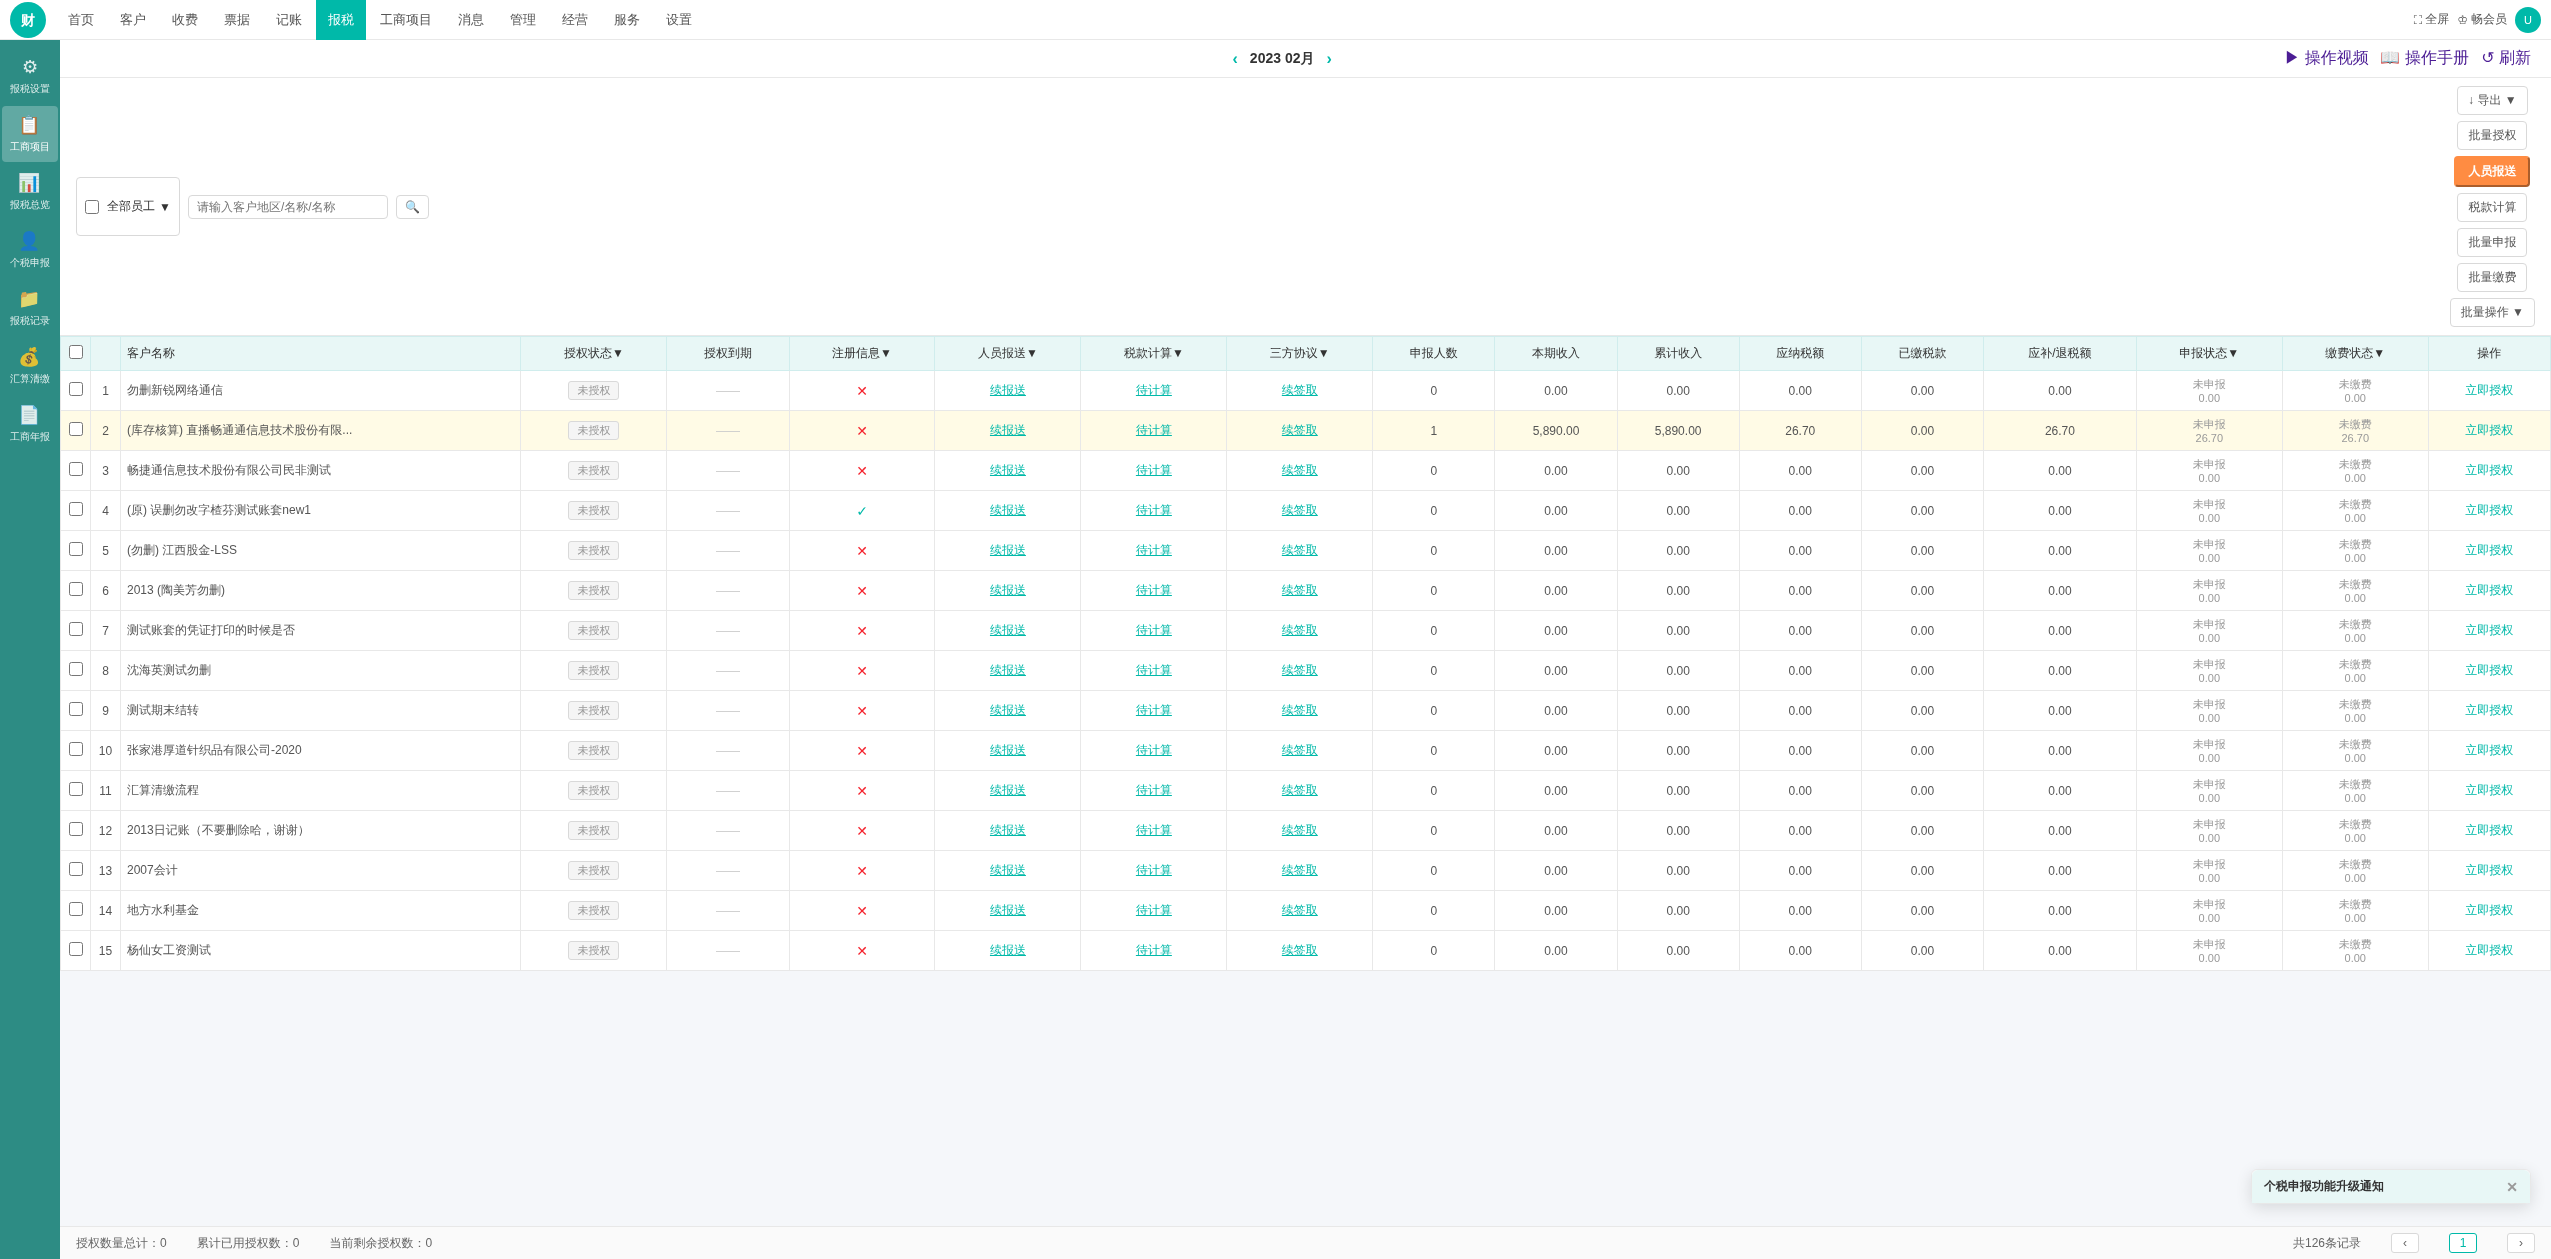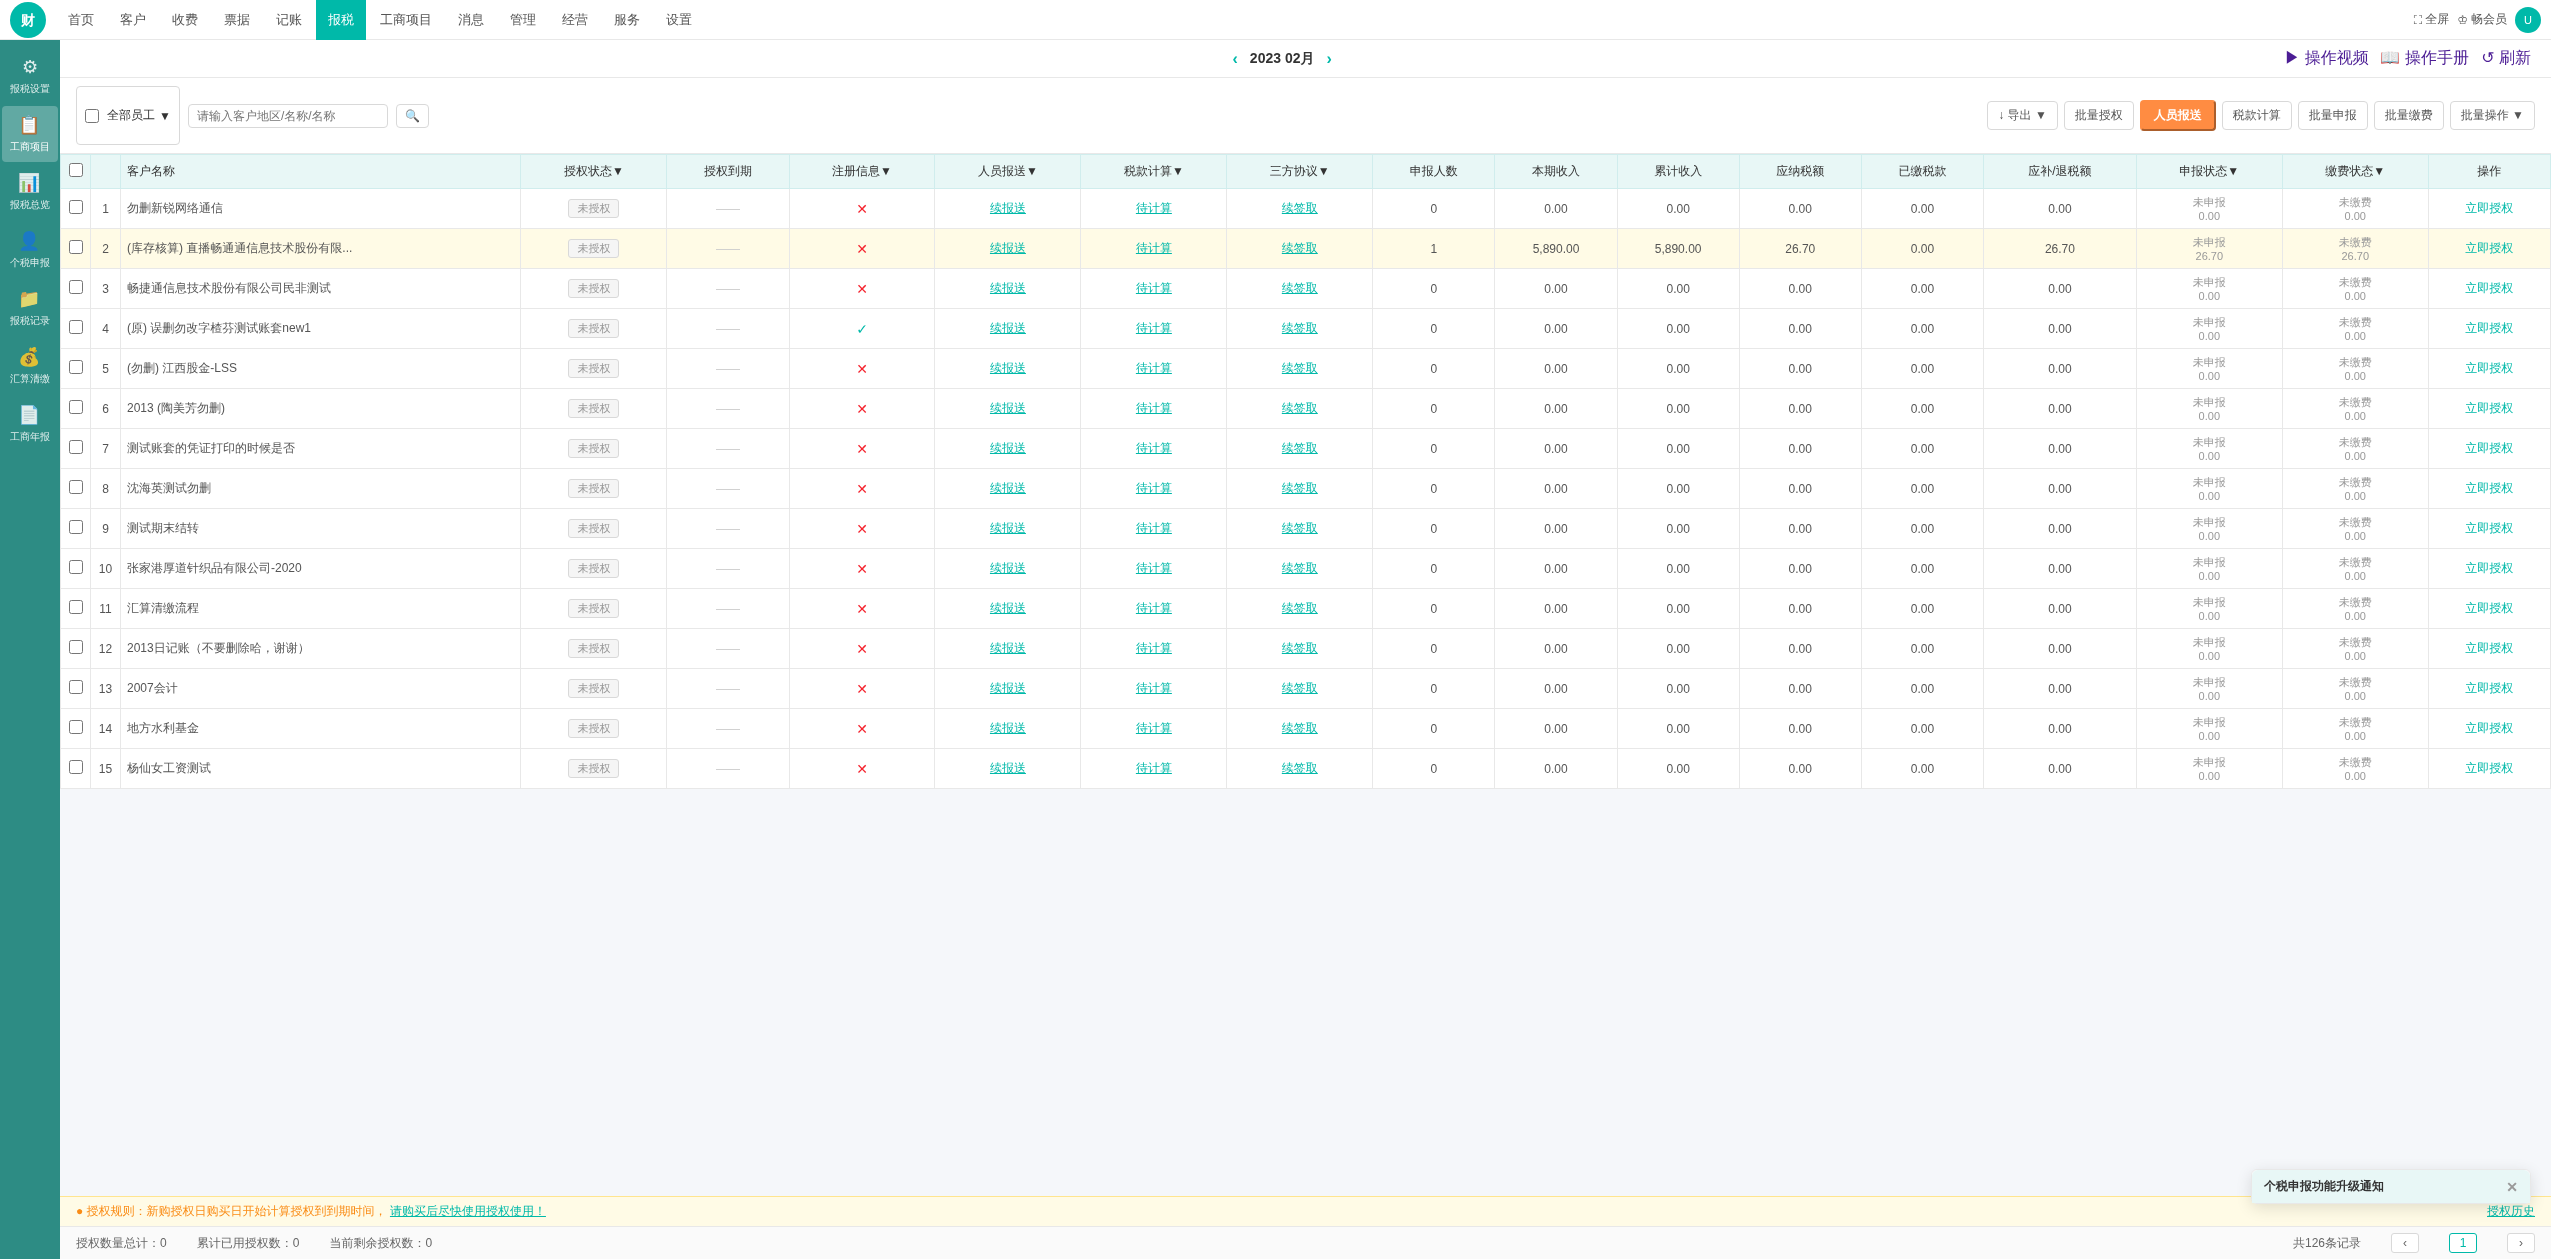--- a/index.html
+++ b/index.html
@@ -65,21 +65,21 @@
       font-size: 12px; background: #fff; cursor: pointer; display: flex; align-items: center; gap: 4px;
     }
     .search-input {
       border: 1px solid #d9d9d9; border-radius: 4px; padding: 4px 8px;
       font-size: 12px; width: 200px; outline: none;
     }
     .search-btn {
       border: 1px solid #d9d9d9; border-radius: 4px; padding: 4px 8px;
       background: #fff; cursor: pointer; font-size: 12px;
     }
-    .toolbar-right { display: flex; align-items: center; gap: 6px; }
+    .toolbar-right { display: flex; align-items: center; gap: 6px; flex-direction: column; }
     .btn {
       border: 1px solid #d9d9d9; border-radius: 4px; padding: 5px 10px;
       background: #fff; cursor: pointer; font-size: 12px; color: #555;
       display: flex; align-items: center; gap: 3px;
     }
     .btn-primary {
       background: #ff8c42; border-color: #ff8c42; color: #fff; border-radius: 4px;
       padding: 5px 12px; cursor: pointer; font-size: 12px; font-weight: bold;
     }
 
@@ -659,27 +659,20 @@
     <td>
       <div style="color:#999;font-size:11px">未缴费</div>
       <div style="color:#999;font-size:11px">0.00</div>
     </td>
     <td><span class="action-link">立即授权</span></td>
   </tr>
           </tbody>
       </table>
     </div>
 
-    <div class="footer-bar">
-      <span>
-        <span style="color:#fa8c16">● 授权规则：新购授权日购买日开始计算授权到到期时间，</span>
-        <span class="link-text">请购买后尽快使用授权使用！</span>
-      </span>
-      <span class="link-text">授权历史</span>
-    </div>
 
     <div class="status-bar">
       <span>授权数量总计：0</span>
       <span>累计已用授权数：0</span>
       <span>当前剩余授权数：0</span>
       <span style="flex:1"></span>
       <span>共126条记录</span>
       <span class="page-btn">‹</span>
       <span class="page-btn active">1</span>
       <span class="page-btn">›</span>

